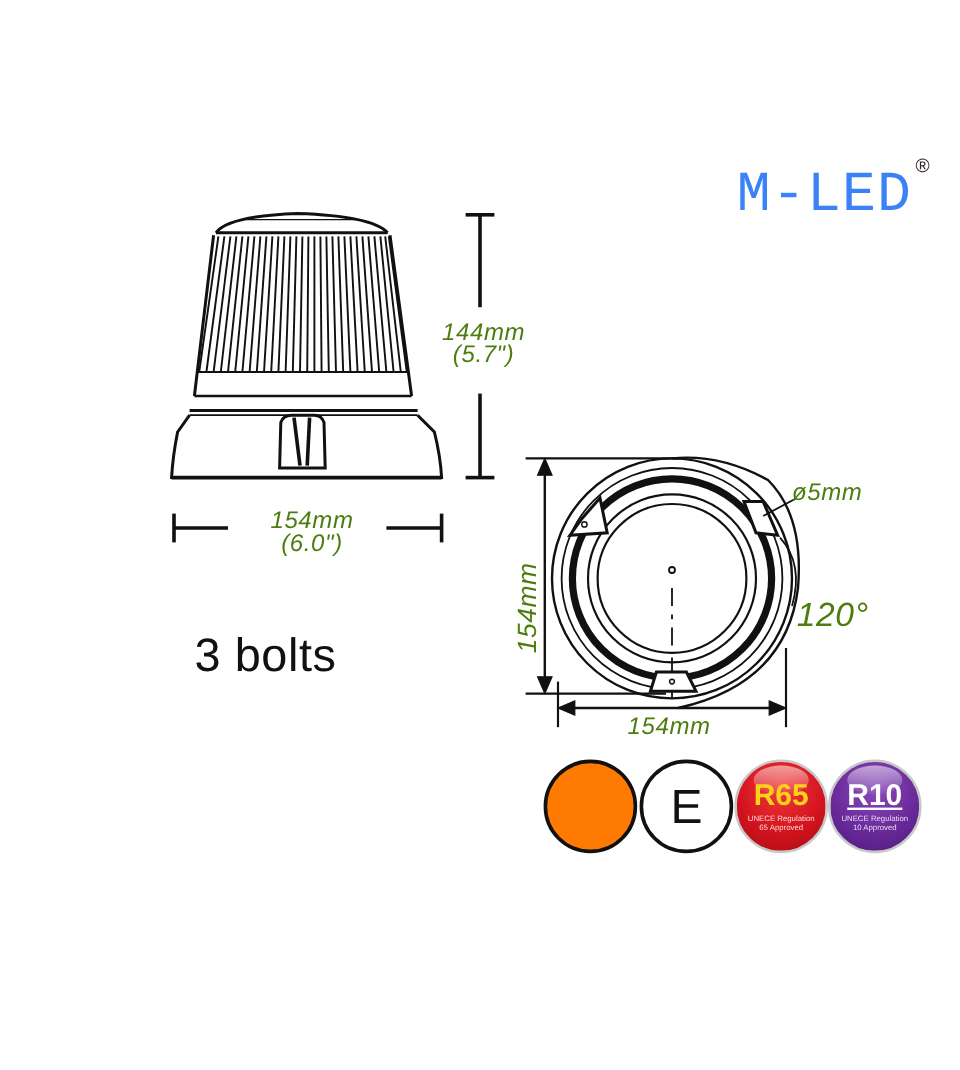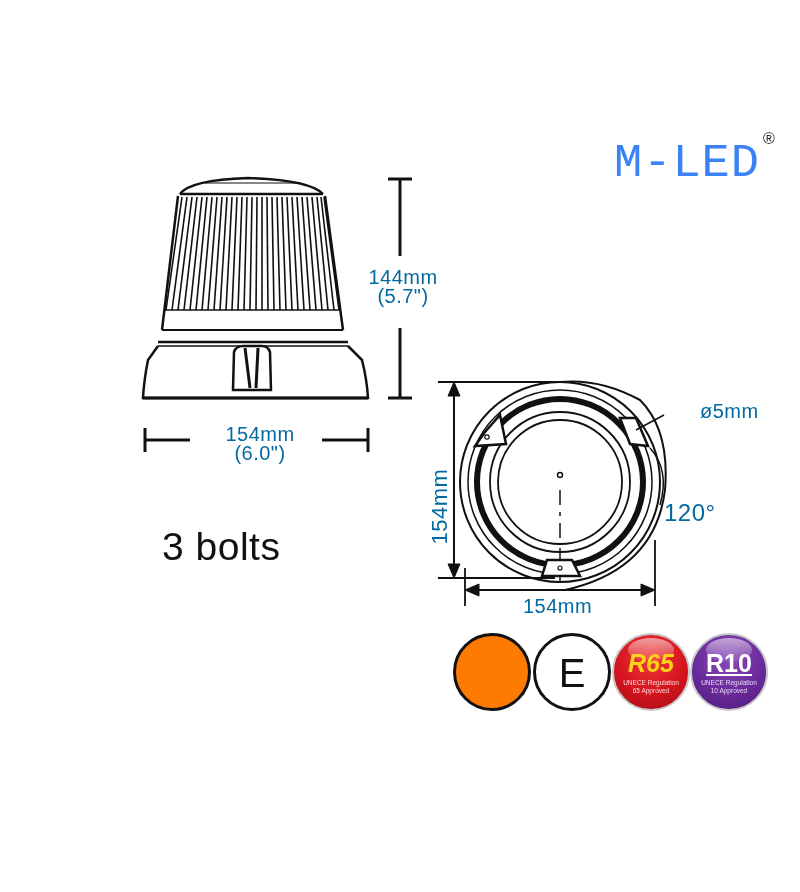--- a/index.html
+++ b/index.html
@@ -1,37 +1,37 @@
 <!DOCTYPE html>
 <html><head>
   <meta charset="utf-8">
   <style>
     html, body { margin: 0; padding: 0; background: #ffffff; }
     body { width: 800px; height: 892px; position: relative; overflow: hidden; font-family: "Liberation Sans", sans-serif; color: #111; }
     .abs { position: absolute; }
     #logo { left: 614px; top: 140px; font-family: Liberation Mono, monospace; font-size: 47px; letter-spacing: 1px; color: #3b82f6; font-weight: 400; line-height: 1; }
     #logo-reg { left: 763px; top: 130px; font-size: 16px; color: #2a1f1a; }
-    .dim-text { font-family: "Liberation Sans", sans-serif; font-size: 20px; color: #0369a1; line-height: 19px; text-align: center; letter-spacing: 0.5px; }
+    .dim-text { font-family: "Liberation Sans", sans-serif; font-size: 20px; color: #4d7c0f; line-height: 19px; text-align: center; letter-spacing: 0.5px; font-style: italic; }
     #side-height { left: 358px; top: 268px; width: 90px; }
     #side-width { left: 200px; top: 425px; width: 120px; }
     #bolts { left: 162px; top: 525px; font-size: 39px; font-weight: normal; letter-spacing: 0.5px; }
-    #top-dia { left: 700px; top: 402px; font-size: 20px; }
-    #top-angle { left: 664px; top: 503px; font-size: 24px; }
+    #top-dia { left: 660px; top: 402px; font-size: 20px; }
+    #top-angle { left: 664px; top: 503px; font-size: 28px; }
     #top-width { left: 523px; top: 597px; font-size: 20px; }
     #top-height { left: 419px; top: 435px; width: 40px; height: 150px; }
     #top-height span { display: block; transform: rotate(-90deg); transform-origin: center; position: absolute; left: -28px; top: 62px; width: 96px; text-align: center; font-size: 22px; }
     .badge { position: absolute; top: 633px; width: 78px; height: 78px; border-radius: 50%; box-sizing: border-box; }
     #badge-orange { left: 453px; background: #ff7a00; border: 3px solid #111; }
     #badge-e { left: 533px; background: #fff; border: 3px solid #111; display: flex; align-items: center; justify-content: center; }
     #badge-e span { font-size: 40px; color: #111; font-family: "Liberation Sans", sans-serif; margin-top: 2px; }
     #badge-r65 { left: 612px; background: radial-gradient(circle at 50% 30%, #f03a3a 0%, #d4141e 55%, #a80c14 100%); border: 2px solid #c8c8c8; }
     #badge-r10 { left: 690px; background: radial-gradient(circle at 50% 30%, #8a4ab8 0%, #6a2a9a 55%, #4e1a7a 100%); border: 2px solid #c8c8c8; }
     .badge .gloss { position: absolute; left: 14px; top: 3px; width: 46px; height: 24px; border-radius: 50%; background: linear-gradient(to bottom, rgba(255,255,255,0.55), rgba(255,255,255,0.05)); }
     .badge .code { position: absolute; left: 0; right: 0; top: 14px; text-align: center; font-weight: bold; font-size: 25px; font-family: "Liberation Sans", sans-serif; }
-    #badge-r65 .code { color: #ffd21a; font-style: italic; }
+    #badge-r65 .code { color: #ffd21a; }
     #badge-r10 .code { color: #ffffff; text-decoration: underline; }
     .badge .sub { position: absolute; left: 0; right: 0; top: 44px; text-align: center; font-size: 6.5px; line-height: 8px; color: #ffd7d7; }
     #badge-r10 .sub { color: #e6d8f4; }
     svg { position: absolute; left: 0; top: 0; }
   </style>
 </head>
 <body>
 
 <svg width="800" height="892" viewBox="0 0 800 892">
 

